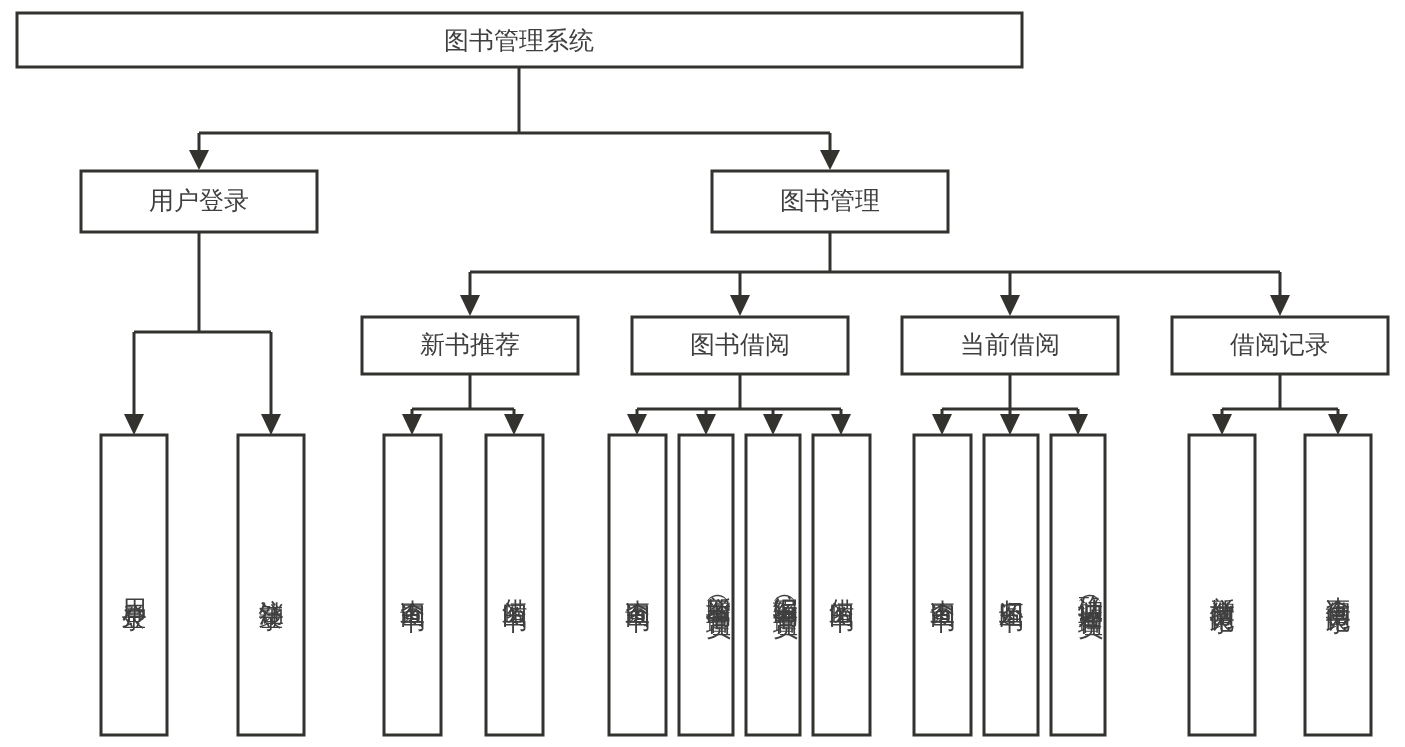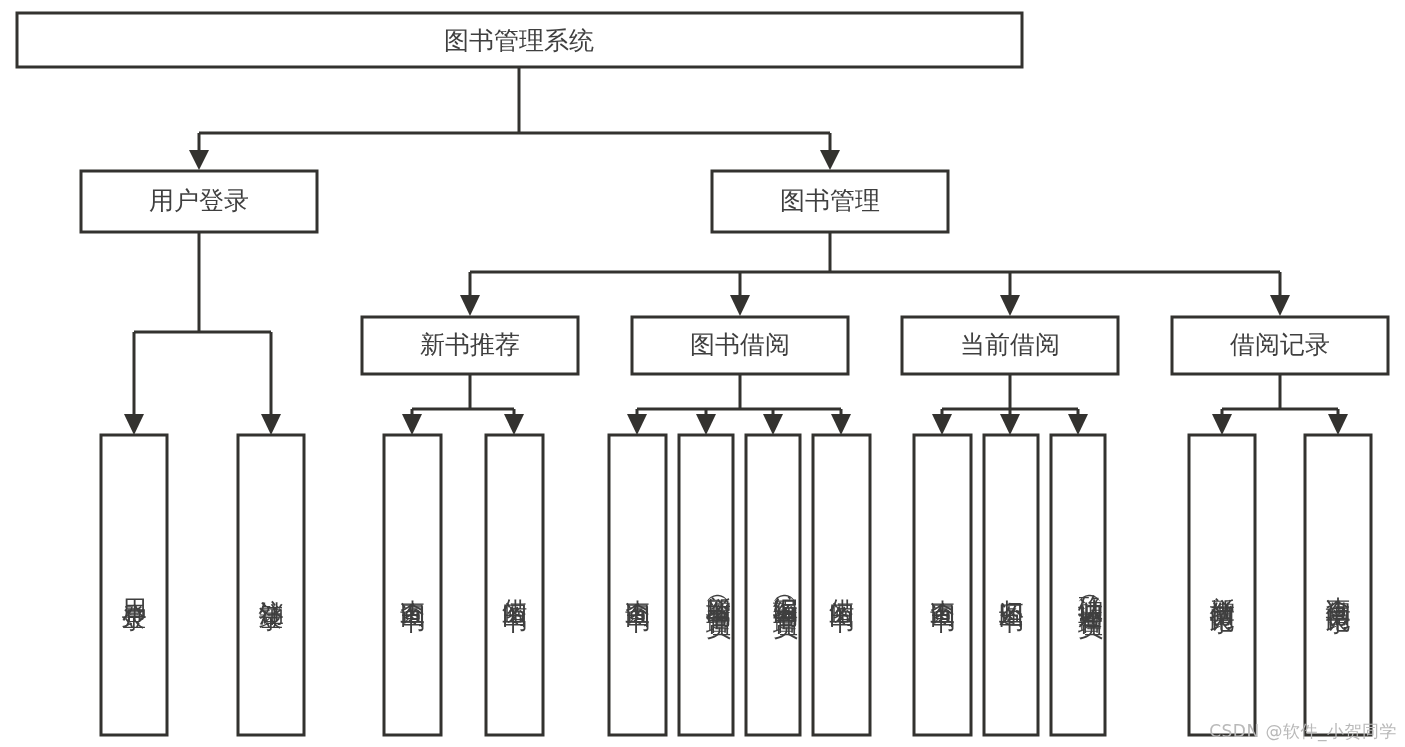--- a/index.html
+++ b/index.html
@@ -223,15 +223,14 @@
   <div class="leaf-label-wrap" style="left:746px; top:435px; width:54px; height:300px; align-items:flex-start; padding-top:6px; box-sizing:border-box;">编辑图书（管理员）</div>
   <div class="leaf-label-wrap" style="left:813px; top:435px; width:57px; height:300px;">借阅图书</div>
 
   <div class="leaf-label-wrap" style="left:914px; top:435px; width:57px; height:300px;">查询图书</div>
   <div class="leaf-label-wrap" style="left:984px; top:435px; width:54px; height:300px;">归还图书</div>
   <div class="leaf-label-wrap" style="left:1051px; top:435px; width:54px; height:300px; align-items:flex-start; padding-top:6px; box-sizing:border-box;">确认归还（管理员）</div>
 
   <div class="leaf-label-wrap" style="left:1189px; top:435px; width:66px; height:300px;">新增借阅记录</div>
   <div class="leaf-label-wrap" style="left:1305px; top:435px; width:66px; height:300px;">查询借阅记录</div>
 
-  <div id="watermark">CSDN @软件_小贺同学</div>
 
 </div>
 
 </body></html>

